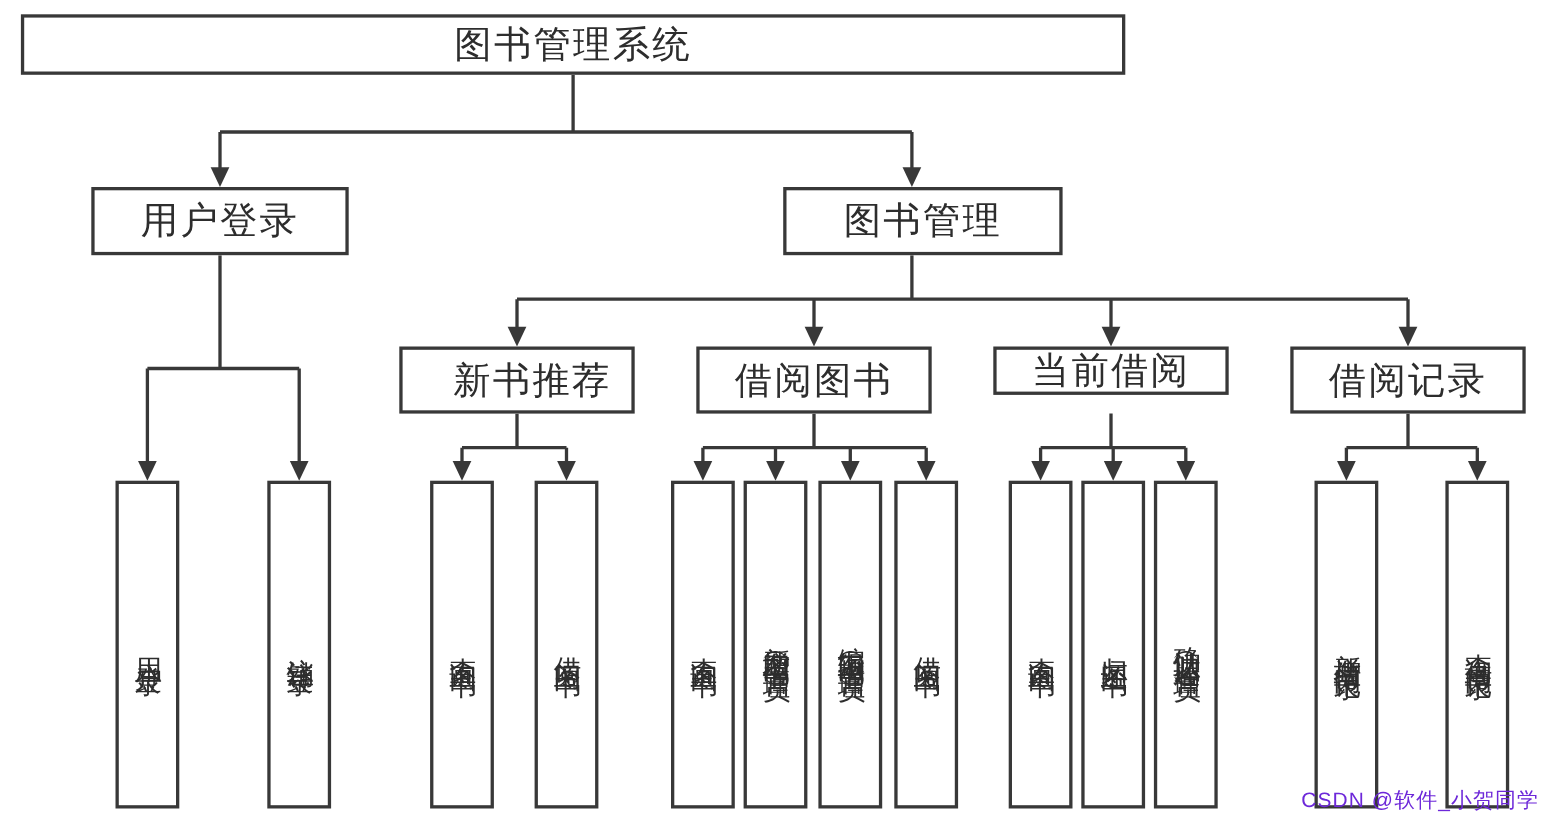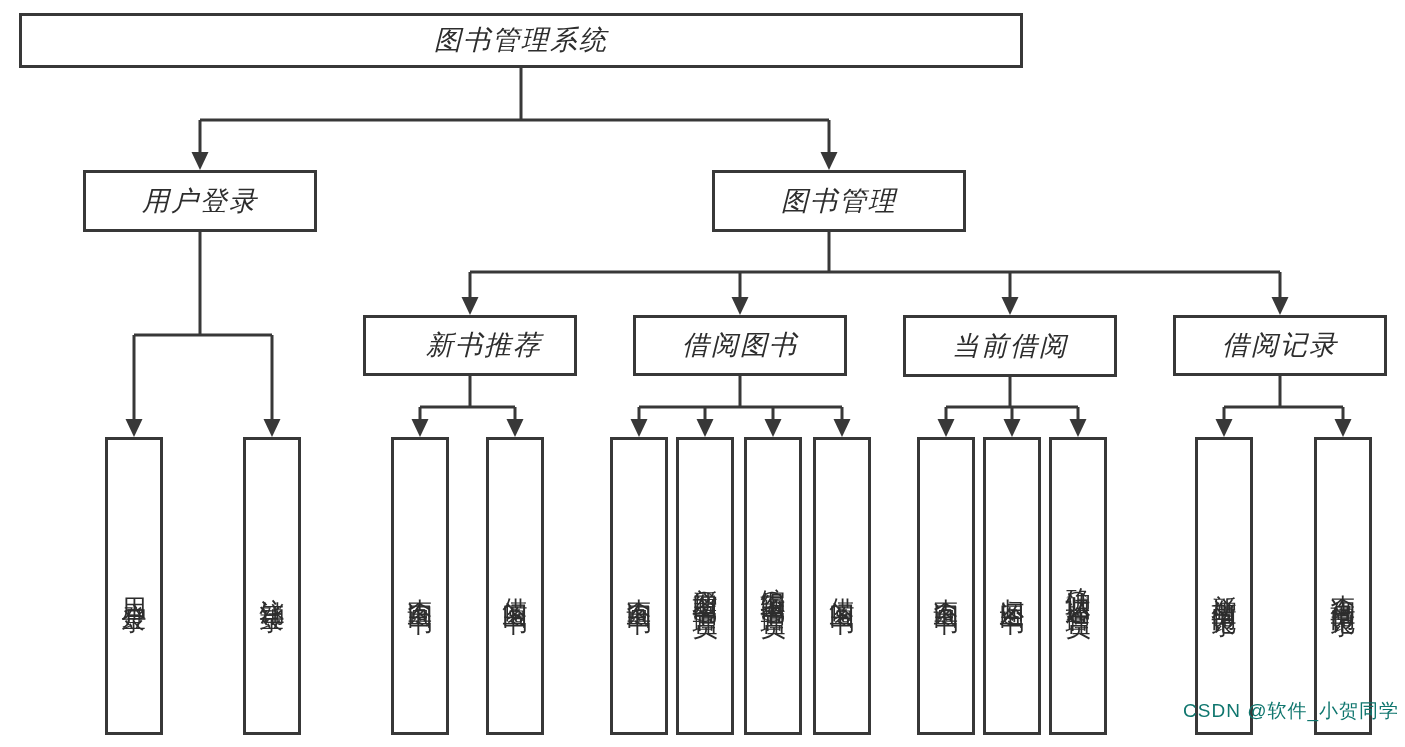--- a/index.html
+++ b/index.html
@@ -14,34 +14,34 @@
   .box{
     position:absolute;
     box-sizing:border-box;
     background:#ffffff;
     border:3px solid #383838;
     display:flex;align-items:center;justify-content:center;
     color:#2d2d2d;
     z-index:1;
     text-align:center;
   }
-  .h-box{font-size:27px;letter-spacing:2px;line-height:1;font-style:italic;}
+  .h-box{font-size:34px;letter-spacing:2px;line-height:1;}
   .v-box .v-text{
     writing-mode:vertical-rl;
     text-orientation:mixed;
     font-size:25px;
     letter-spacing:4px;
     line-height:1;
     white-space:nowrap;
   }
   .watermark{
     position:absolute;
-    right:6px;bottom:23px;
+    right:6px;bottom:6px;
     font-size:19px;
-    color:#0f766e;
+    color:#6d28d9;
     letter-spacing:1px;
     z-index:2;
   }
 </style>
 </head>
 <body>
 
 <div class="canvas">
 
   <svg class="connector-layer" width="1405" height="747" viewBox="0 0 1405 747">
@@ -85,21 +85,21 @@
   <div class="box h-box" style="left:712px;top:170px;width:254px;height:62px;">
     <span>图书管理</span>
   </div>
 
   <div class="box h-box" style="left:363px;top:315px;width:214px;height:61px;padding-left:28px;">
     <span>新书推荐</span>
   </div>
   <div class="box h-box" style="left:633px;top:315px;width:214px;height:61px;">
     <span>借阅图书</span>
   </div>
-  <div class="box h-box" style="left:903px;top:315px;width:214px;height:62px;">
+  <div class="box h-box" style="left:903px;top:315px;width:214px;height:44px;">
     <span>当前借阅</span>
   </div>
   <div class="box h-box" style="left:1173px;top:315px;width:214px;height:61px;">
     <span>借阅记录</span>
   </div>
 
   <div class="box v-box" style="left:105px;top:437px;width:58px;height:298px;">
     <span class="v-text">用户登录</span>
   </div>
   <div class="box v-box" style="left:243px;top:437px;width:58px;height:298px;">

